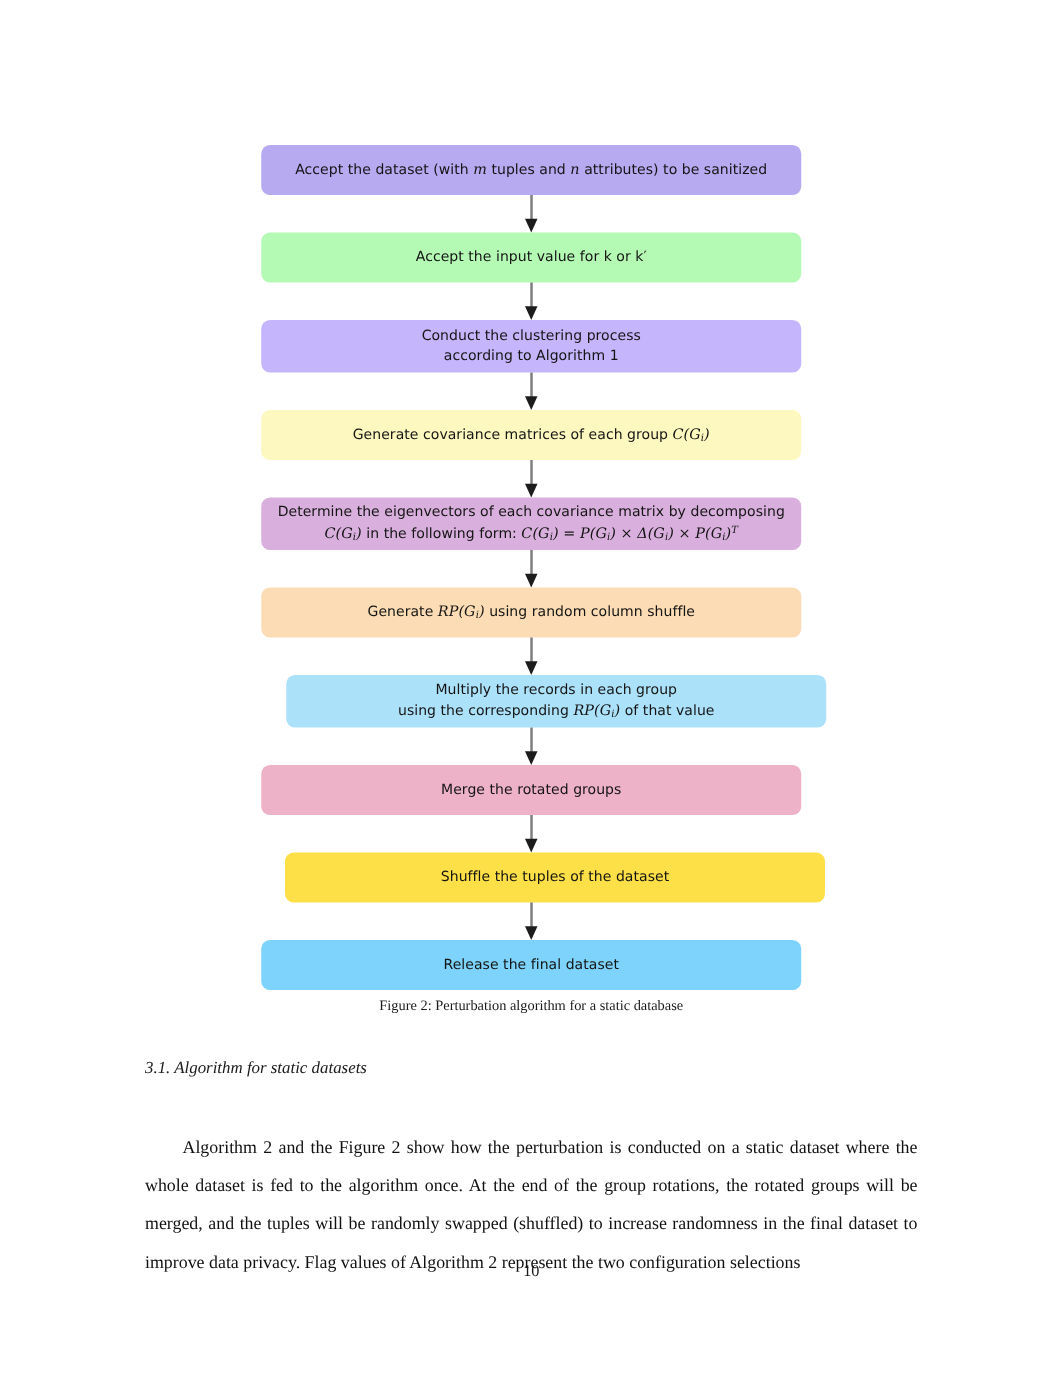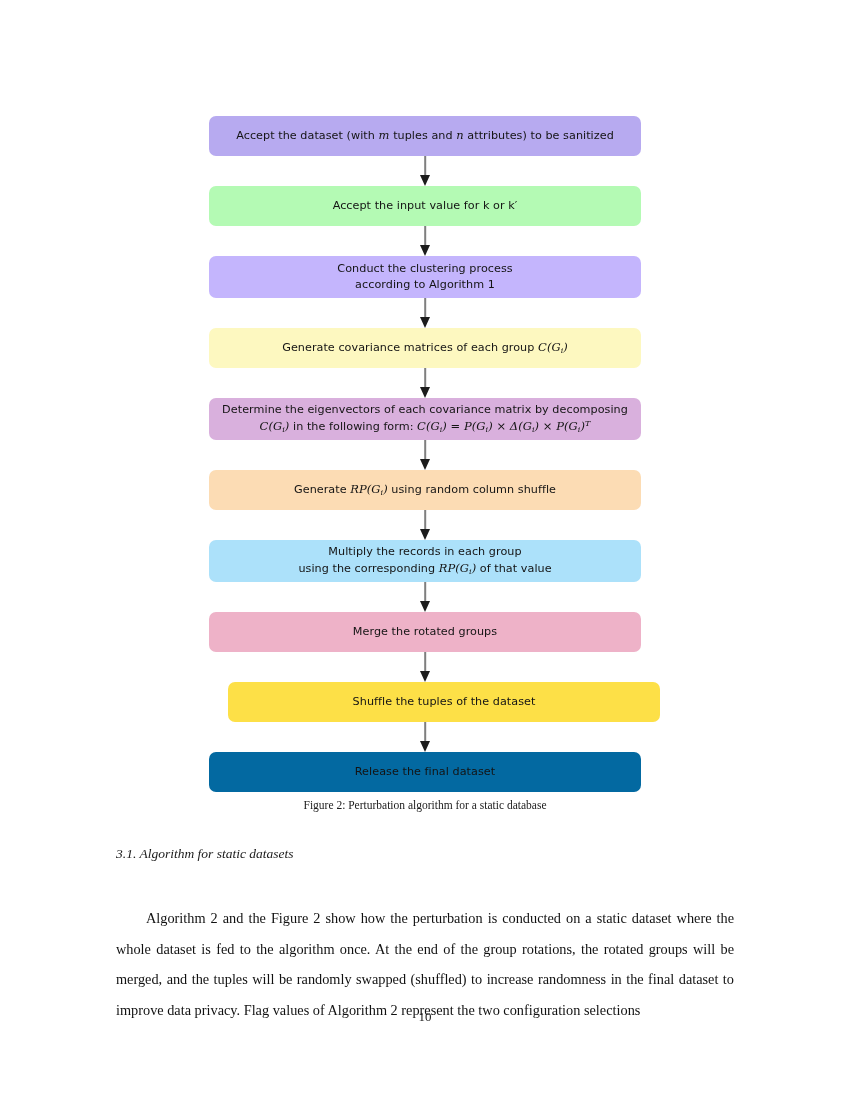--- a/index.html
+++ b/index.html
@@ -197,21 +197,21 @@
       </div>
       <div class="fc-node h1line" style="background: rgb(252, 220, 180);">
         <div><span>Generate </span><span class="mi">RP(G</span><span class="mi sub">i</span><span class="mi">)</span><span> using random column shuffle</span></div>
       </div>
       <div class="fc-gap">
         <div class="fc-arrow">
           <div class="shaft" style="background: rgb(127, 127, 127);"></div>
           <div class="head" style="border-top-color: rgb(28, 28, 28);"></div>
         </div>
       </div>
-      <div class="fc-node h2line" style="background: rgb(172, 225, 250);">
+      <div class="fc-node h2line" style="background: rgb(172, 225, 250); margin-left: 20px;">
         <div><span>Multiply the records in each group</span><br><span>using the corresponding </span><span class="mi">RP(G</span><span class="mi sub">i</span><span class="mi">)</span><span> of that value</span></div>
       </div>
       <div class="fc-gap">
         <div class="fc-arrow">
           <div class="shaft" style="background: rgb(127, 127, 127);"></div>
           <div class="head" style="border-top-color: rgb(28, 28, 28);"></div>
         </div>
       </div>
       <div class="fc-node h1line" style="background: rgb(238, 178, 200);">
         <div><span>Merge the rotated groups</span></div>
@@ -224,21 +224,21 @@
       </div>
       <div class="fc-node h1line" style="background: #fde047; margin-left: 19px;">
         <div><span>Shuffle the tuples of the dataset</span></div>
       </div>
       <div class="fc-gap">
         <div class="fc-arrow">
           <div class="shaft" style="background: rgb(127, 127, 127);"></div>
           <div class="head" style="border-top-color: rgb(28, 28, 28);"></div>
         </div>
       </div>
-      <div class="fc-node h1line" style="background: #0369a1; align-items: center;">
+      <div class="fc-node h1line" style="background: #7dd3fc; align-items: center;">
         <div><span>Release the final dataset</span></div>
       </div>
     </div>
 
   <div class="fig-caption">Figure 2: Perturbation algorithm for a static database</div>
 
   <div class="section-head">3.1. Algorithm for static datasets</div>
 
   <div class="body-block">
     <p>Algorithm 2 and the Figure 2 show how the perturbation is conducted on a static dataset where the whole dataset is fed to the algorithm once. At the end of the group rotations, the rotated groups will be merged, and the tuples will be randomly swapped (shuffled) to increase randomness in the final dataset to improve data privacy. Flag values of Algorithm 2 represent the two configuration selections</p>

